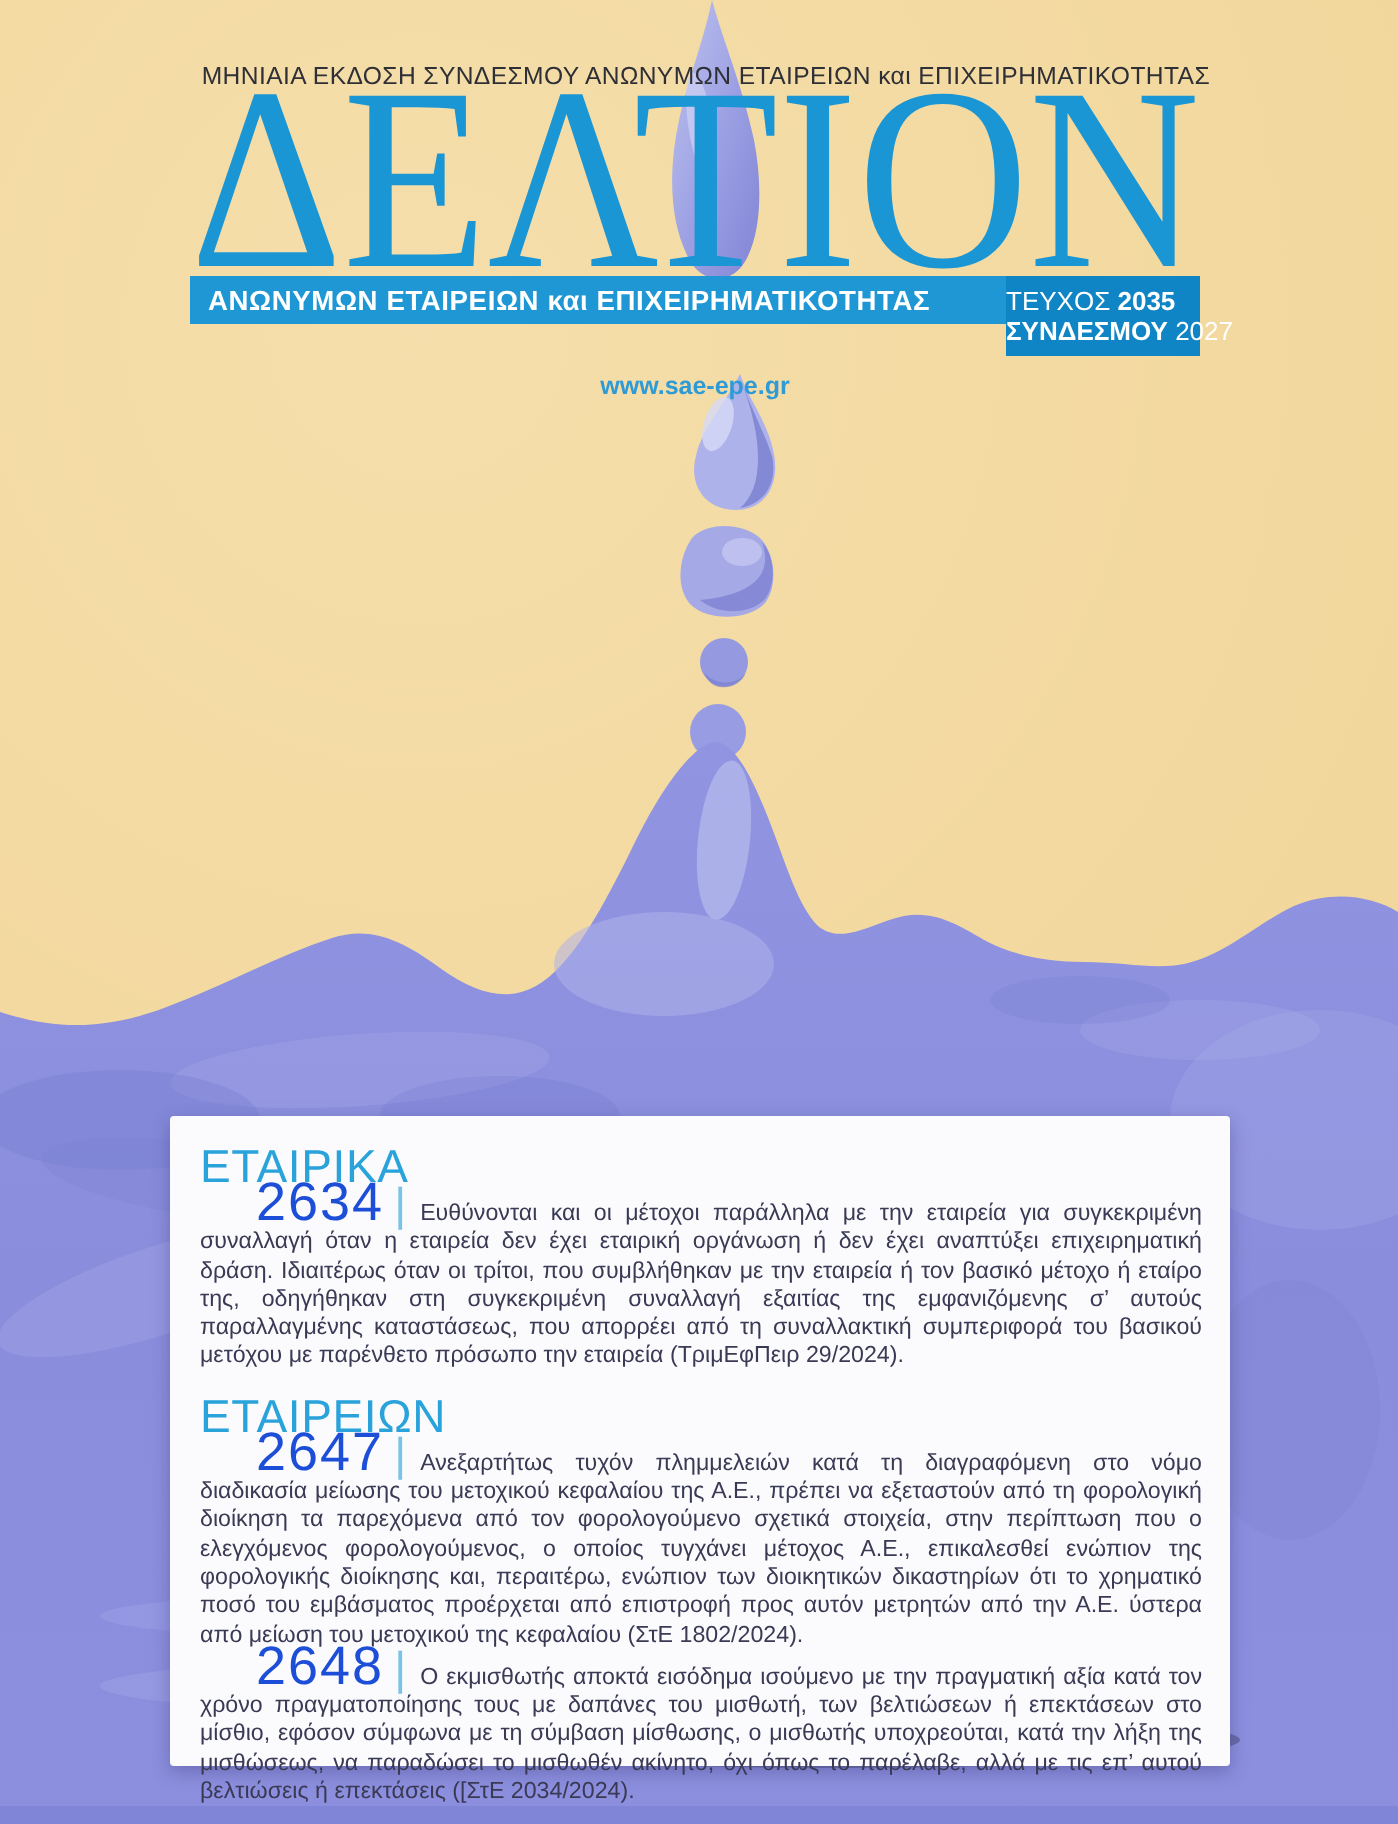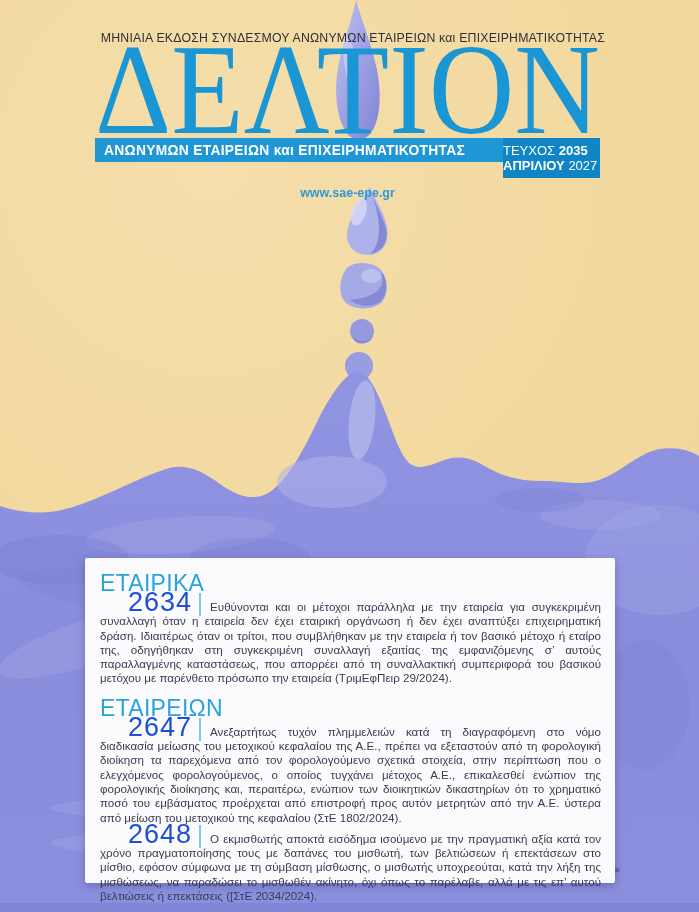--- a/index.html
+++ b/index.html
@@ -122,21 +122,21 @@
   </svg>
 
   <div class="bar">
     <span class="bar-title">ΑΝΩΝΥΜΩΝ ΕΤΑΙΡΕΙΩΝ και ΕΠΙΧΕΙΡΗΜΑΤΙΚΟΤΗΤΑΣ</span>
     <div class="issue-box">
       <div class="issue-line">
         <span class="r">ΤΕΥΧΟΣ</span>
         <span class="b">2035</span>
       </div>
       <div class="issue-line">
-        <span class="b">ΑΠΡΙΛΙΟΥ</span>
+        <span class="b">ΣΥΝΔΕΣΜΟΥ</span>
         <span class="r">2027</span>
       </div>
     </div>
   </div>
 
   <a class="website" href="#">www.sae-epe.gr</a>
 
   <div class="card">
 
     <h2 class="section-heading first">ΕΤΑΙΡΙΚΑ</h2>

